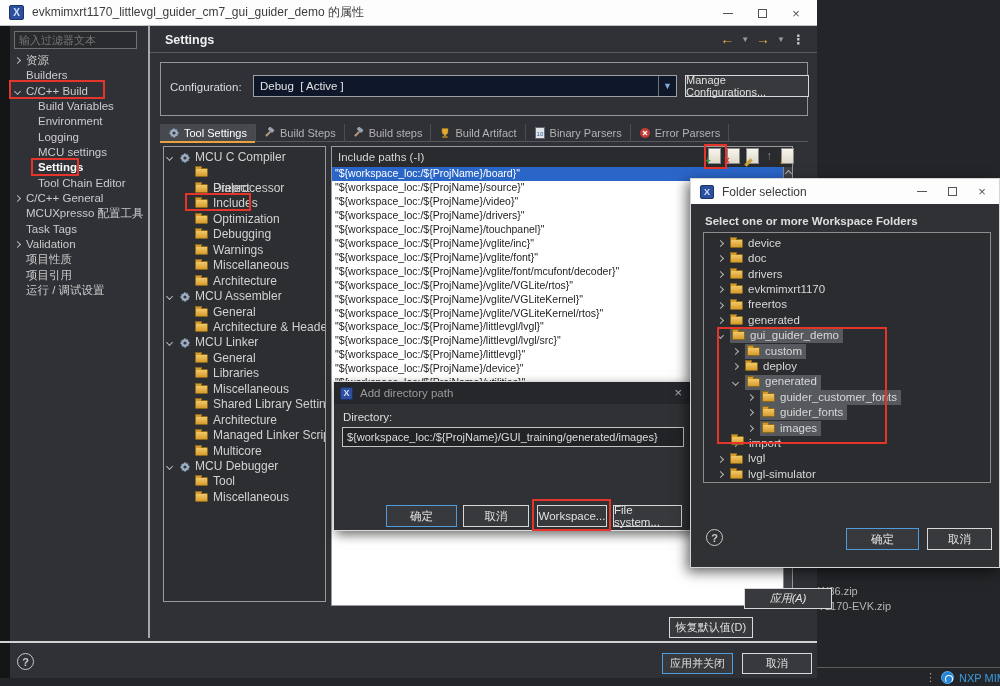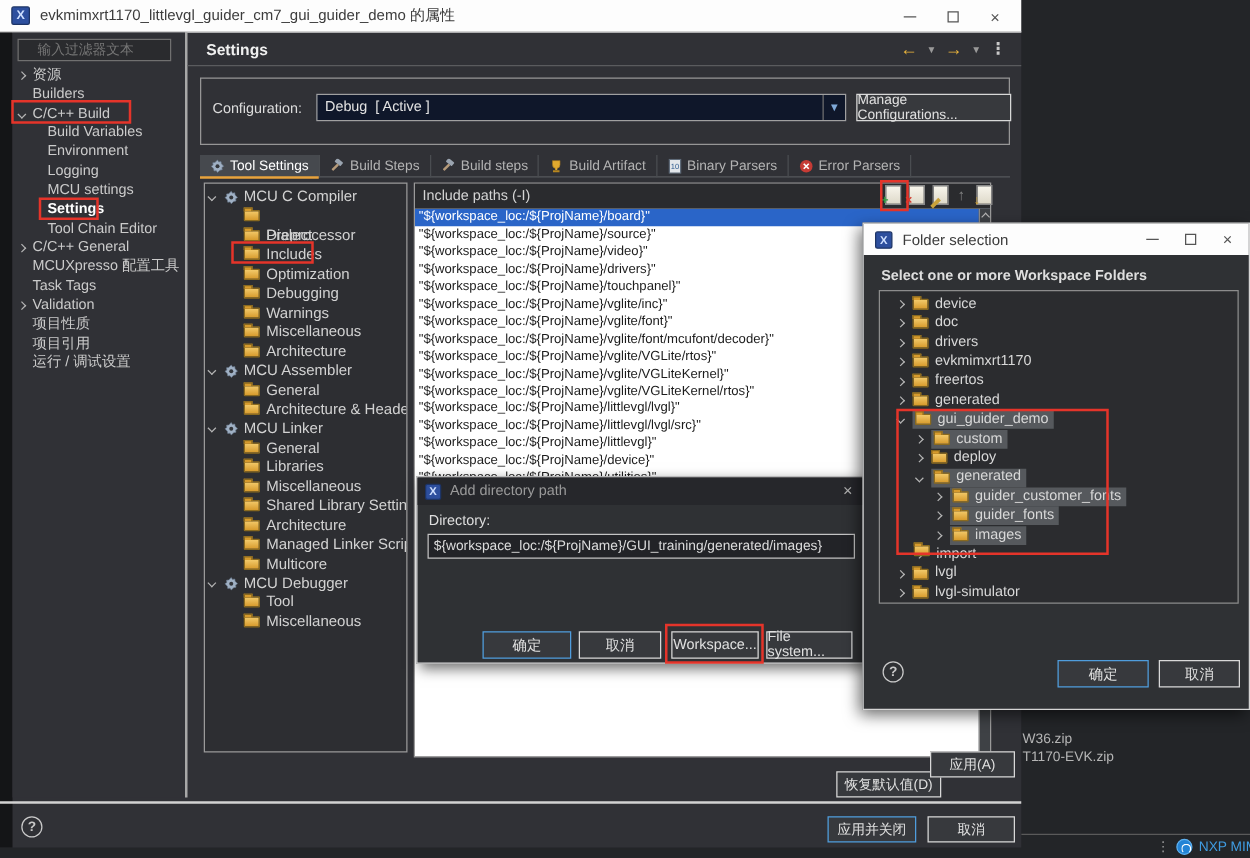--- a/index.html
+++ b/index.html
@@ -12,21 +12,21 @@
   .ptitle{left:0;top:0;width:817px;height:26px;background:#fdfdfd;border-bottom:1px solid #c4c4c4;display:flex;align-items:center;}
   .applogo{width:15px;height:15px;margin-left:9px;background:#2d4f9e;border:1px solid #1d3466;color:#cfe0ff;font-weight:bold;font-size:10px;display:flex;align-items:center;justify-content:center;border-radius:2px;}
   .ptitle .t{margin-left:8px;color:#3c3c3c;font-size:12px;}
   .winctl{position:absolute;top:0;height:26px;display:flex;align-items:center;}
   .wbtn{width:34px;height:26px;display:flex;align-items:center;justify-content:center;color:#555;font-size:13px;}
   .glyph-min{width:10px;height:1px;background:#555;display:inline-block;}
   .glyph-max{width:9px;height:9px;border:1px solid #555;display:inline-block;}
 
   .leftstrip{left:0;top:26px;width:10px;height:652px;background:#141517;}
   .sidebar{left:10px;top:26px;width:138px;height:612px;background:#303136;}
-  .filterbox{left:14px;top:31px;width:123px;height:18px;background:#2a2b2e;border:1px solid #707070;color:#8f8f8f;font-size:11px;padding:0 15px;}
+  .filterbox{left:14px;top:31px;width:123px;height:18px;background:#2a2b2e;border:1px solid #707070;color:#8f8f8f;font-size:11px;padding:0 4px;}
   .sideitems{left:10px;top:53px;width:140px;height:250px;}
   .srow{position:absolute;height:15.3px;line-height:15.3px;white-space:nowrap;font-size:11.5px;color:#cbcbcb;}
   .srow.sel{color:#ffffff;font-weight:bold;}
   .vsash{left:148px;top:26px;width:2px;height:612px;background:#a7a7a7;}
 
   .chev{display:inline-block;width:5px;height:5px;border-right:1.5px solid #b5b5b5;border-bottom:1.5px solid #b5b5b5;}
   .chev.r{transform:rotate(-45deg);}
   .chev.d{transform:rotate(45deg);}
 
   
@@ -431,21 +431,21 @@
       <span class="dicon" style="left:40px;top:0;">
           <span class="badge" style="left:-3px;bottom:-1px;width:9px;height:3px;background:#caa23a;transform:rotate(-45deg);"></span>
         </span>
       <span class="uparrow" style="position:absolute;left:60px;top:1px;">↑</span>
       <span class="dicon" style="left:75px;top:0;">
           <span class="badge" style="left:-3px;bottom:-3px;color:#d9a62e;">↓</span>
         </span>
     </div>
 
     <div class="btn fbtn" style="left:669px;top:617px;width:84px;">恢复默认值(D)</div>
-    <div class="btn fbtn" style="left:744px;top:601px;width:68px;">应用(A)</div>
+    <div class="btn fbtn" style="left:744px;top:588px;width:88px;font-style:italic;">应用(A)</div>
     <div class="abs footline"></div>
     <div class="abs helpcirc" style="left:17px;top:653px;">?</div>
     <div class="btn fbtn primary" style="left:662px;top:653px;width:71px;">应用并关闭</div>
     <div class="btn fbtn" style="left:742px;top:653px;width:70px;">取消</div>
   </div>
 
   <div class="redbox zz" style="left:9px;top:80px;width:96px;height:19px;"></div>
   <div class="redbox zz" style="left:31px;top:158px;width:48px;height:18px;"></div>
   <div class="redbox zz" style="left:185px;top:193px;width:66px;height:18px;"></div>
   <div class="redbox zz" style="left:704px;top:144px;width:23px;height:25px;"></div>

